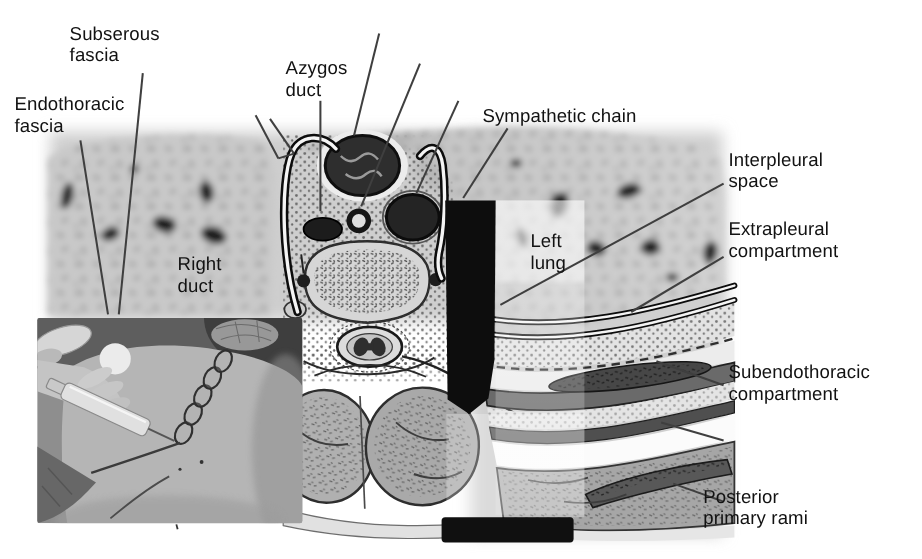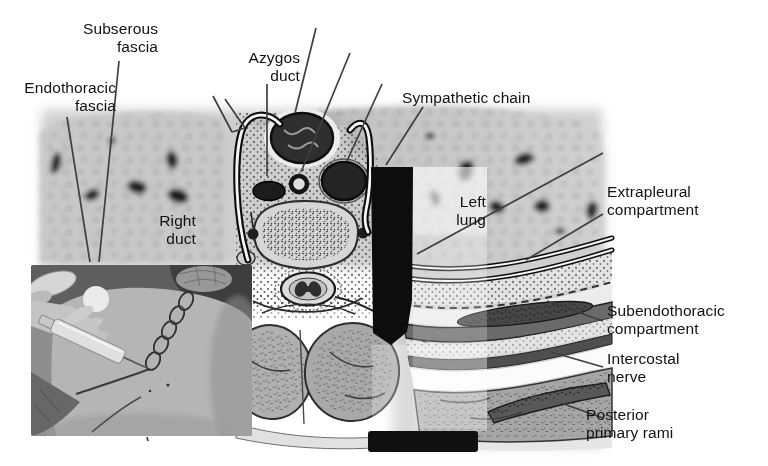--- a/index.html
+++ b/index.html
@@ -1,21 +1,21 @@
 <!DOCTYPE html>
 <html><head>
 <meta charset="utf-8">
 <style>
   html,body{margin:0;padding:0;background:#fff;}
   #fig{position:relative;width:768px;height:466px;background:#fff;overflow:hidden;
        font-family:"Liberation Sans",sans-serif;}
   #art{position:absolute;left:0;top:0;}
   .lbl{position:absolute;font-size:15.5px;line-height:1.18;color:#121212;
        white-space:pre-line;letter-spacing:.1px;}
-  .c{text-align:right;}
+  .c{text-align:left;}
 </style>
 </head>
 <body>
 
 <div id="fig">
 
 <svg id="art" width="768" height="466" viewBox="0 0 768 466">
   <defs>
     <filter id="soft" x="-30%" y="-30%" width="160%" height="160%">
           <feGaussianBlur stdDeviation="6"></feGaussianBlur>
@@ -245,22 +245,22 @@
 fascia</div>
 <div class="lbl c" style="left:12px;top:79px;width:104px">Endothoracic
 fascia</div>
 <div class="lbl c" style="left:238px;top:49px;width:62px">Azygos
 duct</div>
 <div class="lbl" style="left:402px;top:89px">Sympathetic chain</div>
 <div class="lbl c" style="left:148px;top:212px;width:48px">Right
 duct</div>
 <div class="lbl c" style="left:442px;top:193px;width:44px">Left
 lung</div>
+<div class="lbl" style="left:607px;top:125px">Interpleural
+space</div>
 <div class="lbl" style="left:607px;top:183px">Extrapleural
 compartment</div>
 <div class="lbl" style="left:607px;top:302px">Subendothoracic
 compartment</div>
-<div class="lbl" style="left:607px;top:350px">Intercostal
-nerve</div>
 <div class="lbl" style="left:586px;top:406px">Posterior
 primary rami</div>
 
 </div>
 
 </body></html>

